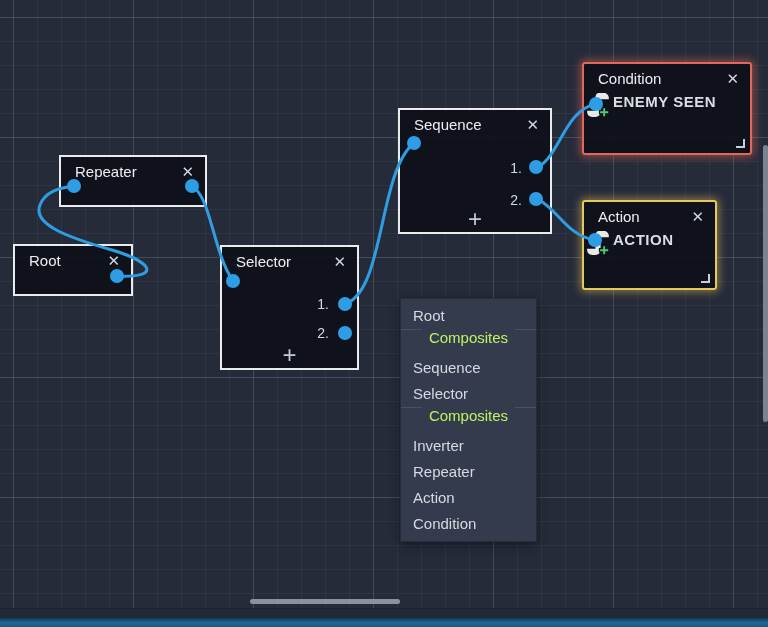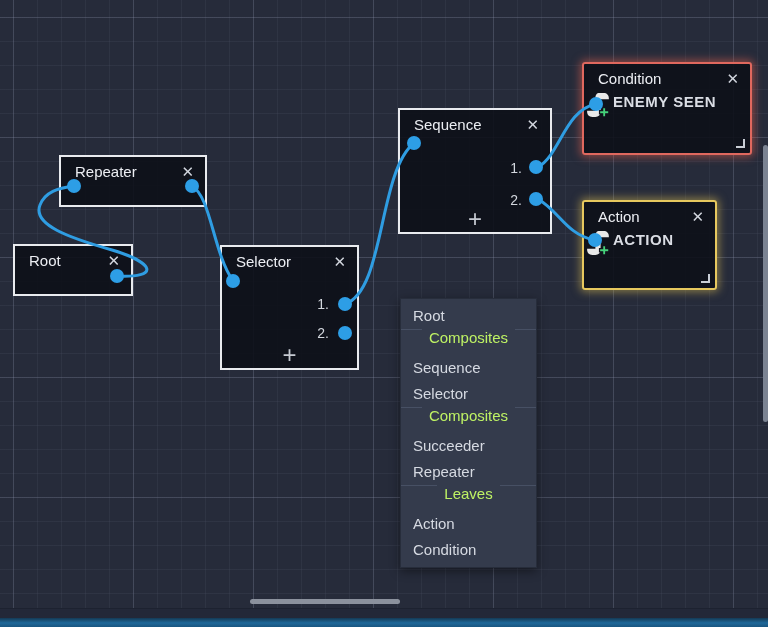--- a/index.html
+++ b/index.html
@@ -165,25 +165,22 @@
   <div class="menu">
     <div class="mi">Root</div>
     <div class="mh">
         <span>Composites</span>
       </div>
     <div class="mi">Sequence</div>
     <div class="mi">Selector</div>
     <div class="mh">
         <span>Composites</span>
       </div>
-    <div class="mi">Succeeder</div>
+    <div class="mi">Inverter</div>
     <div class="mi">Repeater</div>
-    <div class="mh">
-        <span>Leaves</span>
-      </div>
     <div class="mi">Action</div>
     <div class="mi">Condition</div>
   </div>
 
   <div class="hscroll"></div>
   <div class="vscroll"></div>
   <div class="strip-dark"></div>
   <div class="strip-blue"></div>
 
 </div>

